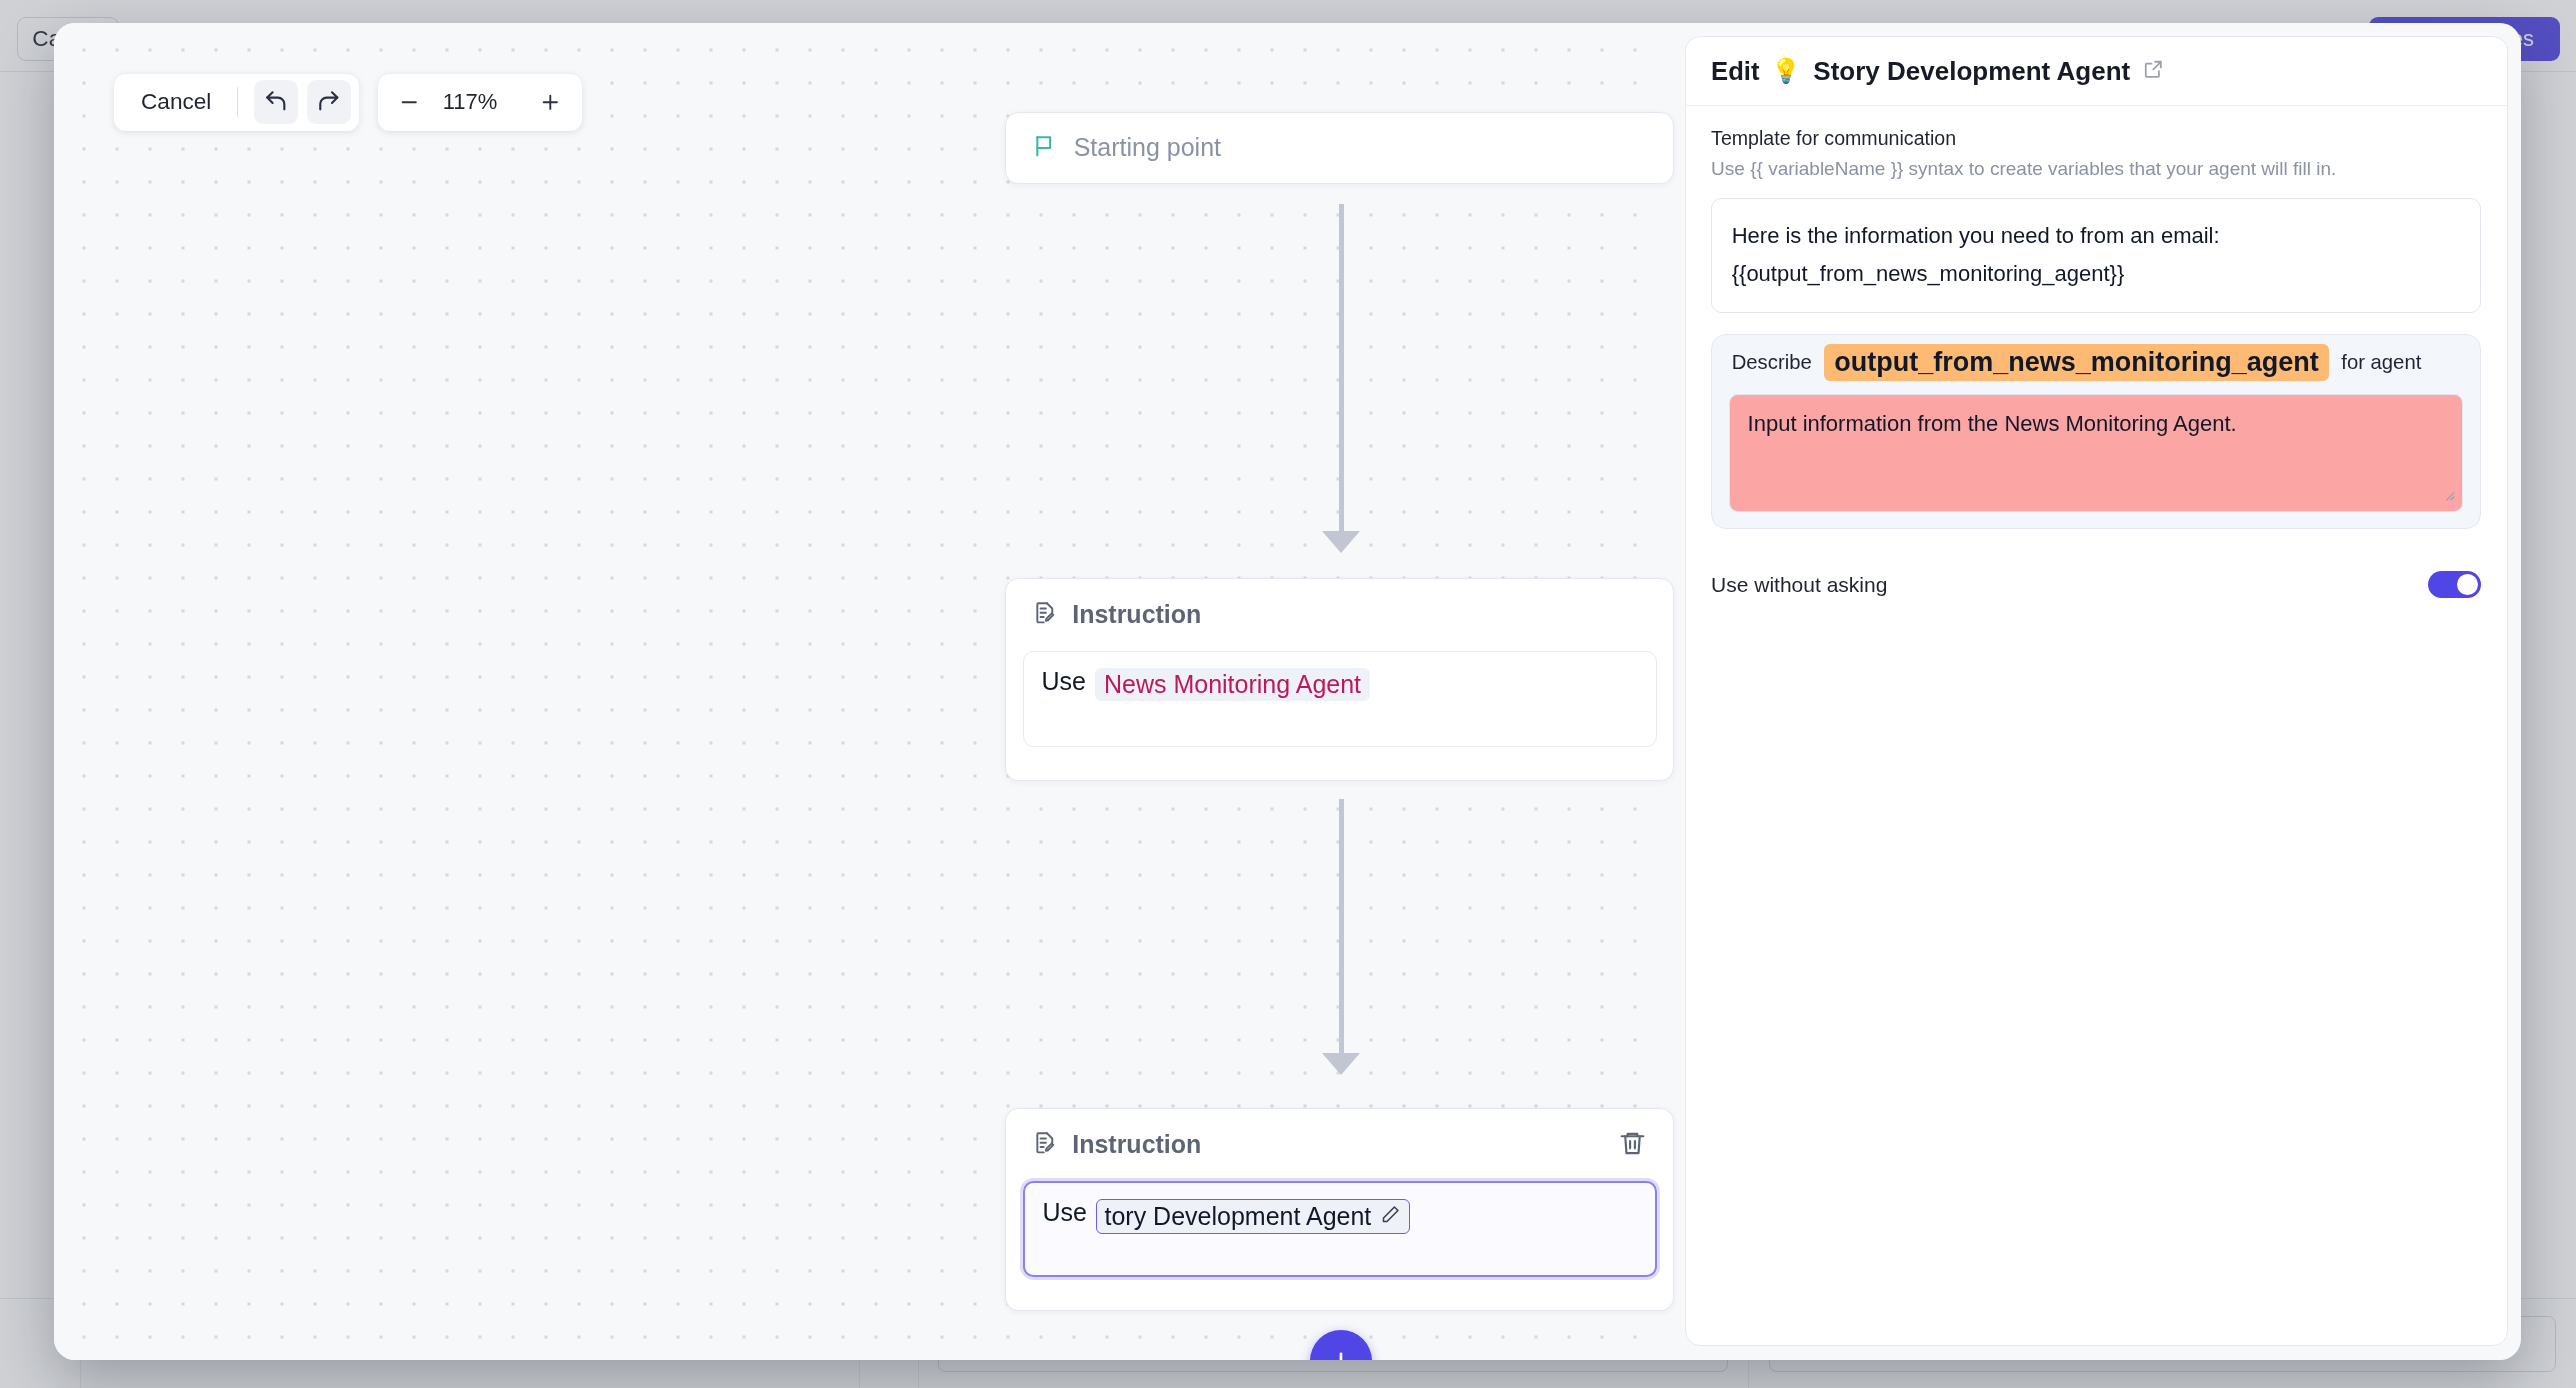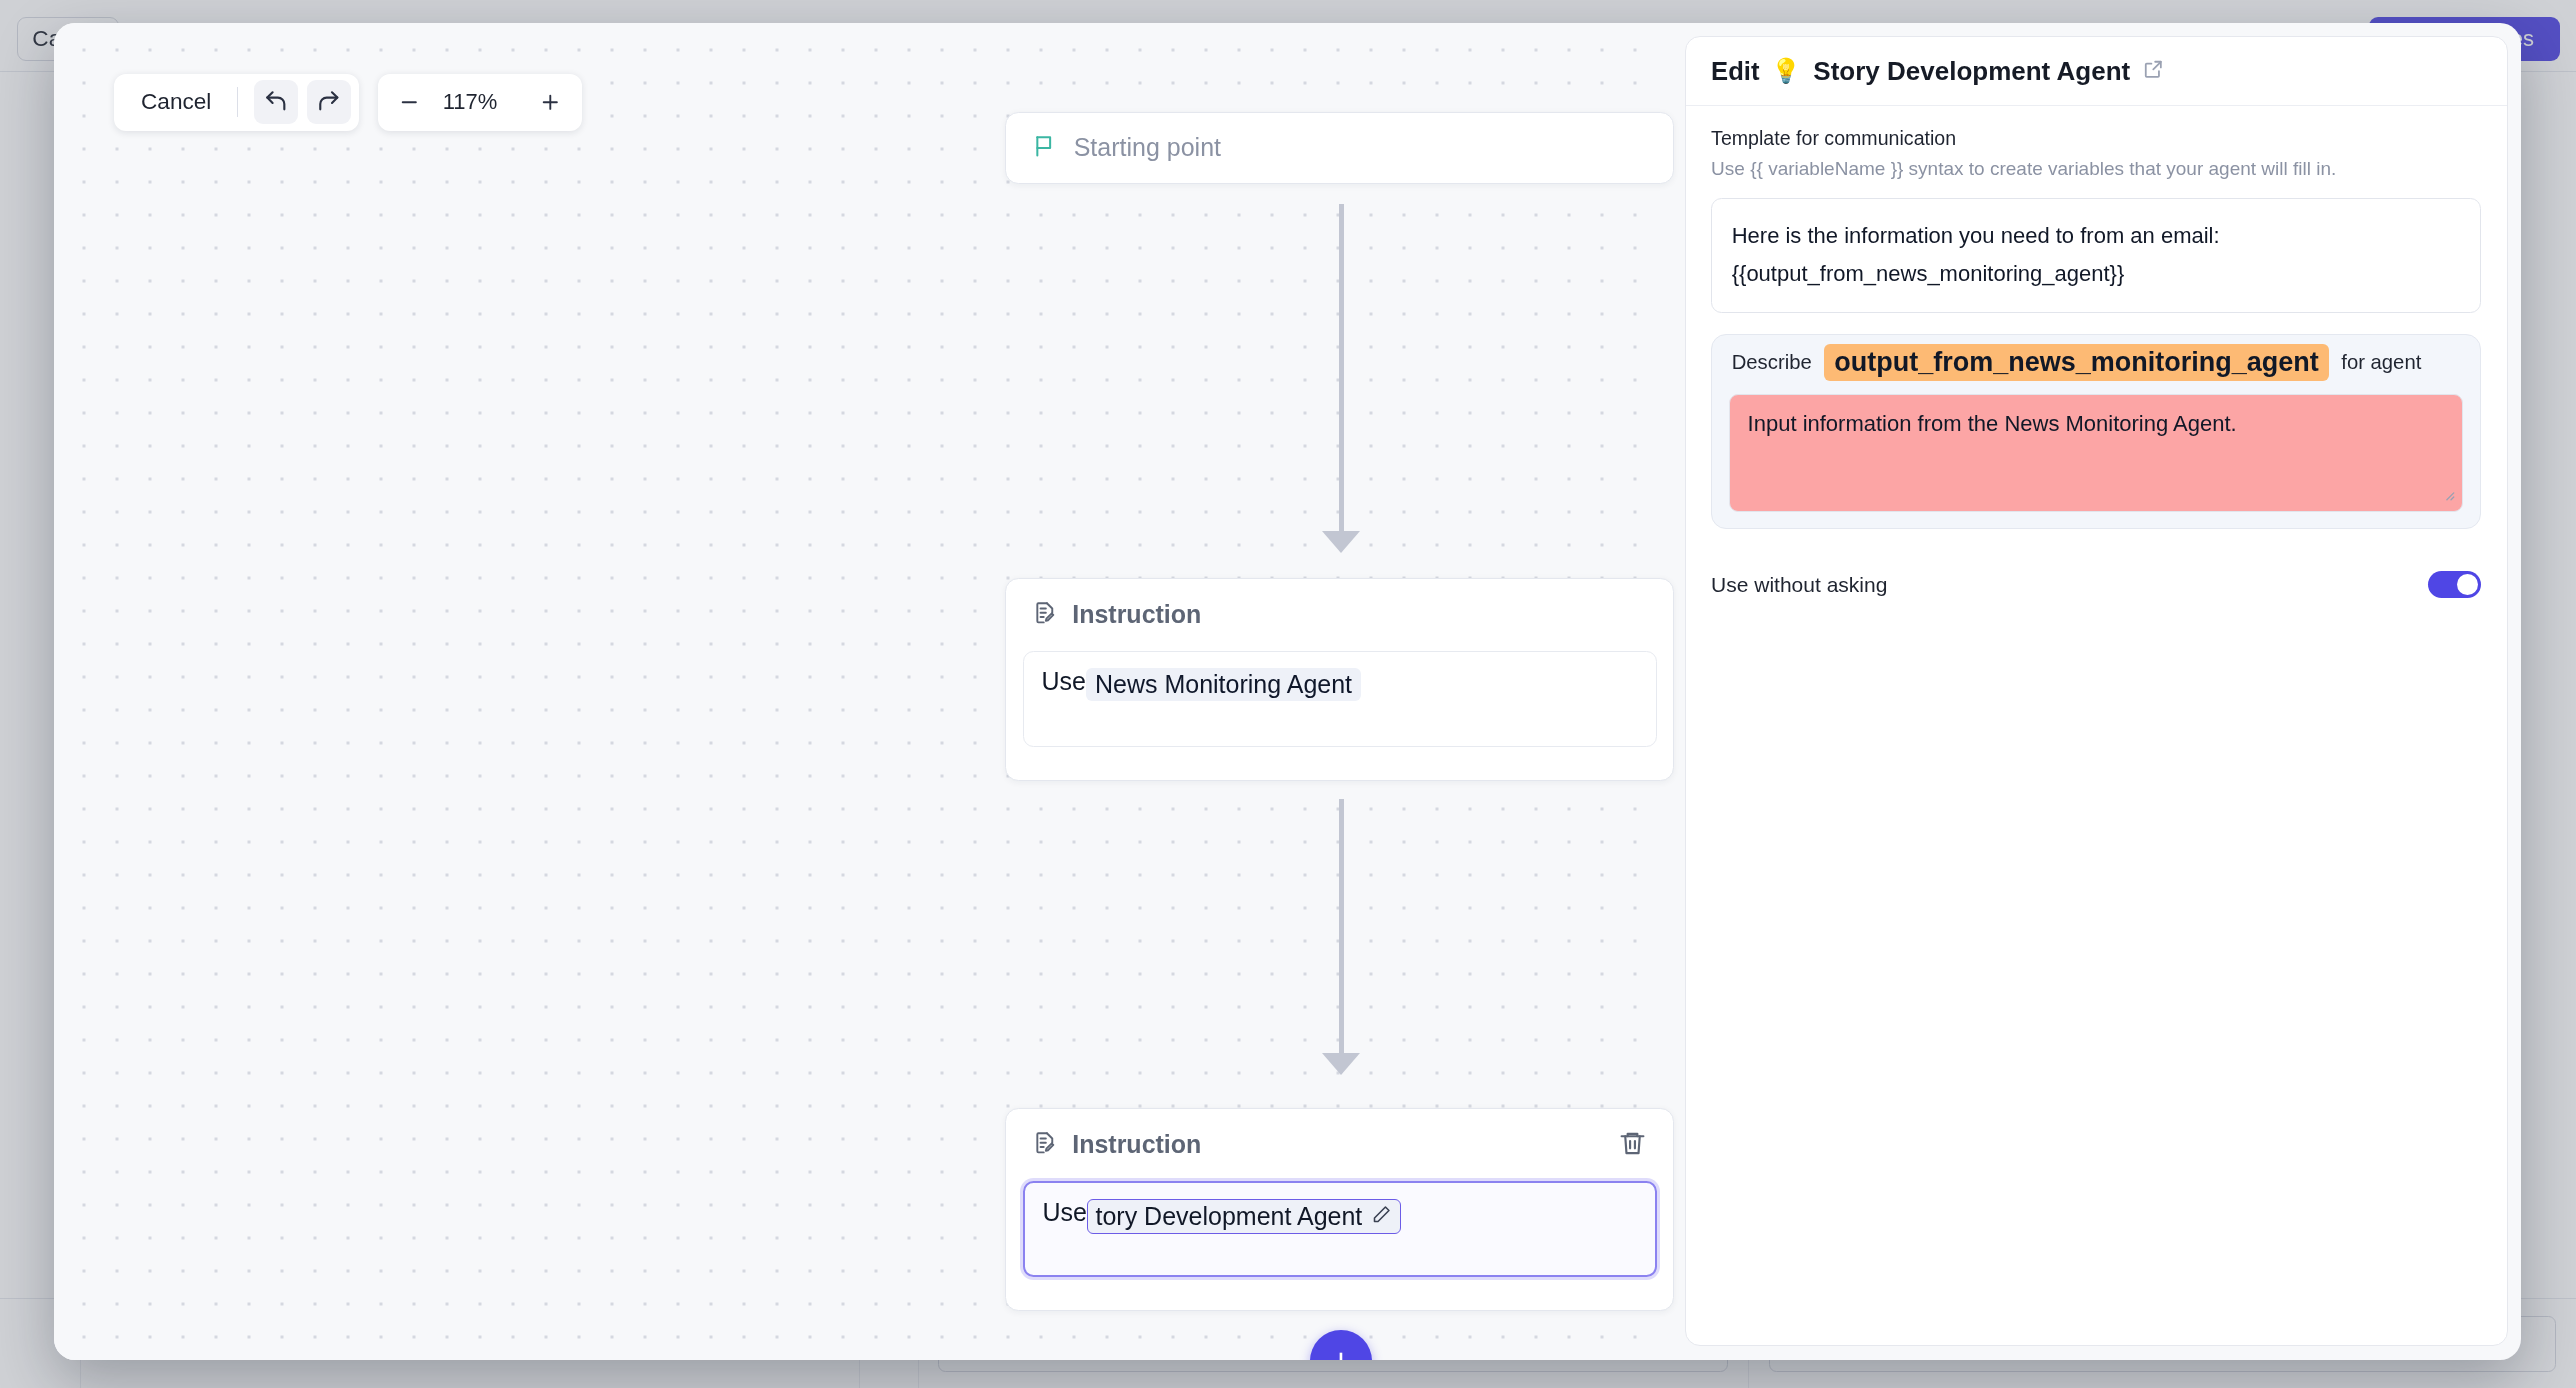--- a/index.html
+++ b/index.html
@@ -126,31 +126,31 @@
     left: 951px; top: 1085px; height: 203px;
   }
   .instr-head {
     height: 72px; display: flex; align-items: center; padding: 0 25.6px; gap: 15px;
   }
   .instr-title { font-size: 25px; color: #5d6575; font-weight: 700; }
   .instr-trash { margin-left: auto; display: flex; align-items: center; }
   .instr-body {
     margin: 0 16.5px 16.5px 16.5px; height: 96px;
     border: 0.8px solid #e7eaf0; border-radius: 10.5px;
-    display: flex; align-items: flex-start; padding: 16.5px 18px; gap: 0;
+    display: flex; align-items: flex-start; padding: 16.5px 18px; gap: 9px;
     background: #ffffff;
   }
   .instr-body.selected {
     border: 2.3px solid #8b82f0; background: #fafaff;
     box-shadow: 0 0 0 3px rgba(139,130,240,0.28);
   }
   .use-word { font-size: 25px; color: #111827; line-height: 1.1; }
   .chip {
     background: #eef1f8; border-radius: 6px; padding: 2.3px 9px;
-    font-size: 25px; color: #0f172a; line-height: 1.15; white-space: nowrap;
+    font-size: 25px; color: #be185d; line-height: 1.15; white-space: nowrap;
   }
   .chip-selected {
     background: #eef1f8; border: 1.5px solid #6c5ce7; border-radius: 6px;
     padding: 2.3px 7.5px; font-size: 25px; color: #111827; line-height: 1.15;
     display: flex; align-items: center; gap: 9px;
     max-width: 322px; overflow: hidden;
   }
   .chip-selected .chip-text {
     white-space: nowrap; direction: rtl; overflow: hidden; text-overflow: clip;
   }

